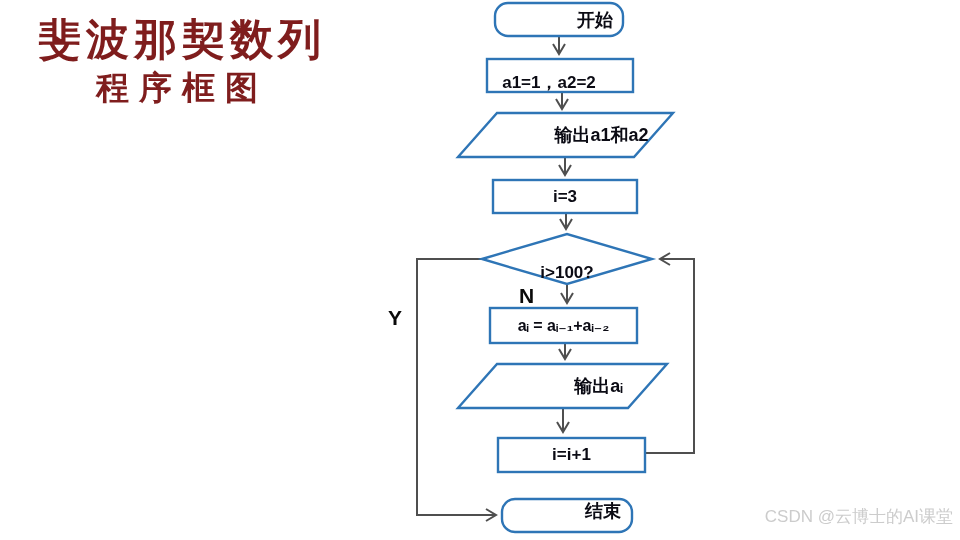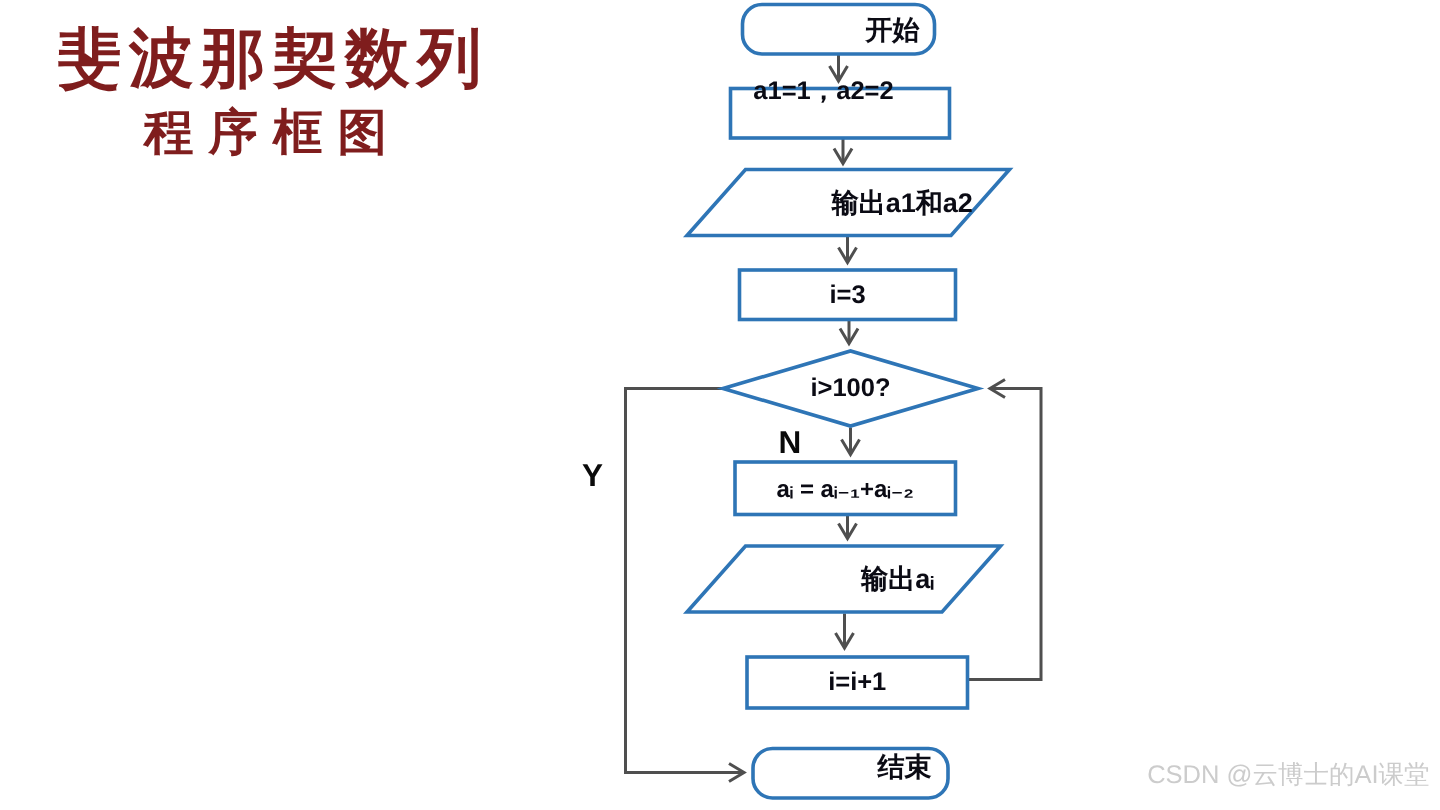--- a/index.html
+++ b/index.html
@@ -70,24 +70,24 @@
       <rect x="493" y="180" width="144" height="33"></rect>
       <polygon points="482,259 567,234 652,259 567,284"></polygon>
       <rect x="490" y="308" width="147" height="35"></rect>
       <polygon points="497,364 667,364 628,408 458,408"></polygon>
       <rect x="498" y="438" width="147" height="34"></rect>
       <rect x="502" y="499" width="130" height="33" rx="13"></rect>
     </g>
   </svg>
 
   <div class="nlabel f18" style="left:495px;top:3px;width:128px;height:33px;">开始</div>
-  <div class="nlabel f17" style="left:487px;top:44px;width:124px;height:33px;">a1=1，a2=2</div>
+  <div class="nlabel f17" style="left:487px;top:66px;width:124px;height:33px;">a1=1，a2=2</div>
   <div class="nlabel f18" style="left:458px;top:113px;width:215px;height:44px;">输出a1和a2</div>
   <div class="nlabel f17" style="left:493px;top:180px;width:144px;height:33px;">i=3</div>
-  <div class="nlabel f17" style="left:482px;top:234px;width:170px;height:50px;">i&gt;100?</div>
+  <div class="nlabel f17" style="left:482px;top:248px;width:170px;height:50px;">i&gt;100?</div>
   <div class="nlabel f18" style="left:458px;top:364px;width:209px;height:44px;">输出aᵢ</div>
   <div class="nlabel f16" style="left:490px;top:308px;width:147px;height:35px;">aᵢ = aᵢ₋₁+aᵢ₋₂</div>
   <div class="nlabel f17" style="left:498px;top:438px;width:147px;height:34px;">i=i+1</div>
   <div class="nlabel f18" style="left:502px;top:499px;width:130px;height:23px;">结束</div>
 
   <div class="branch" style="left:519px;top:284px;">N</div>
   <div class="branch" style="left:388px;top:306px;">Y</div>
 
   <div class="watermark">CSDN @云博士的AI课堂</div>
 

